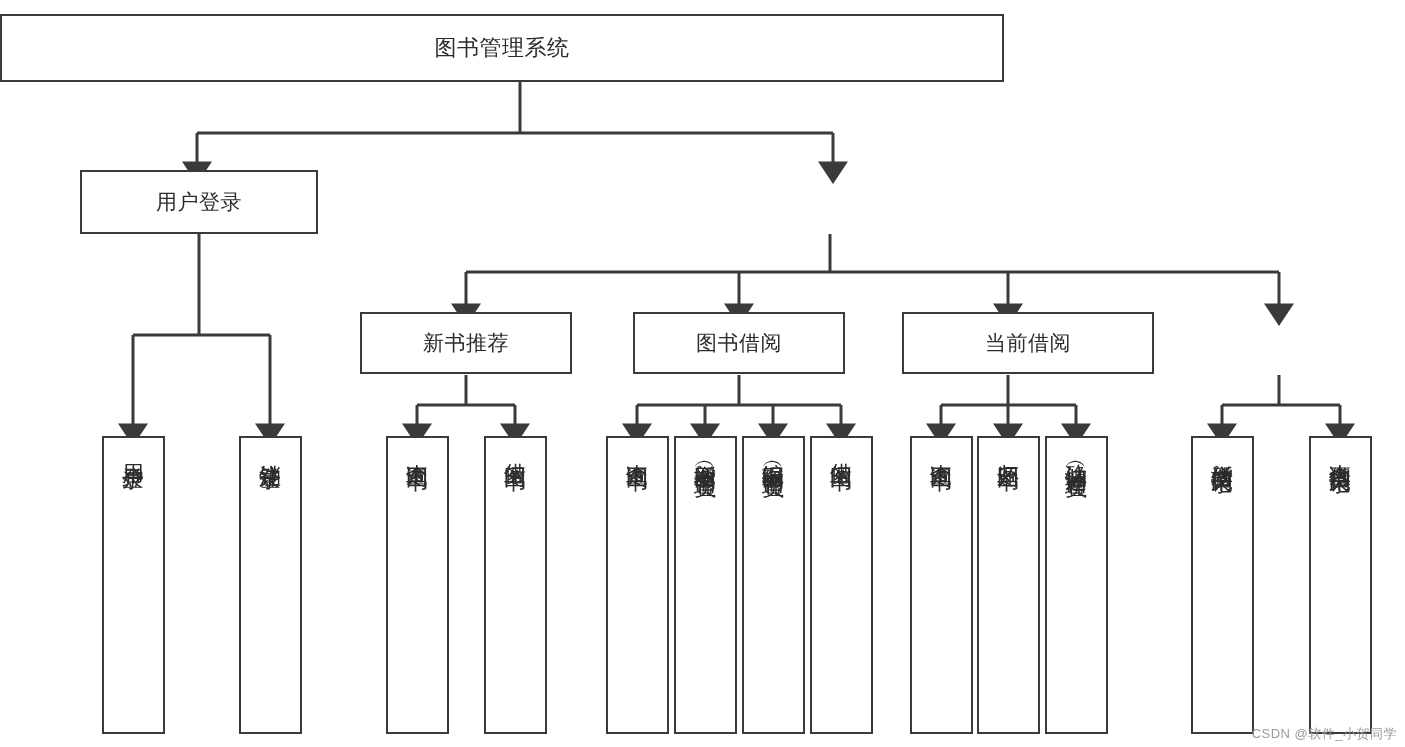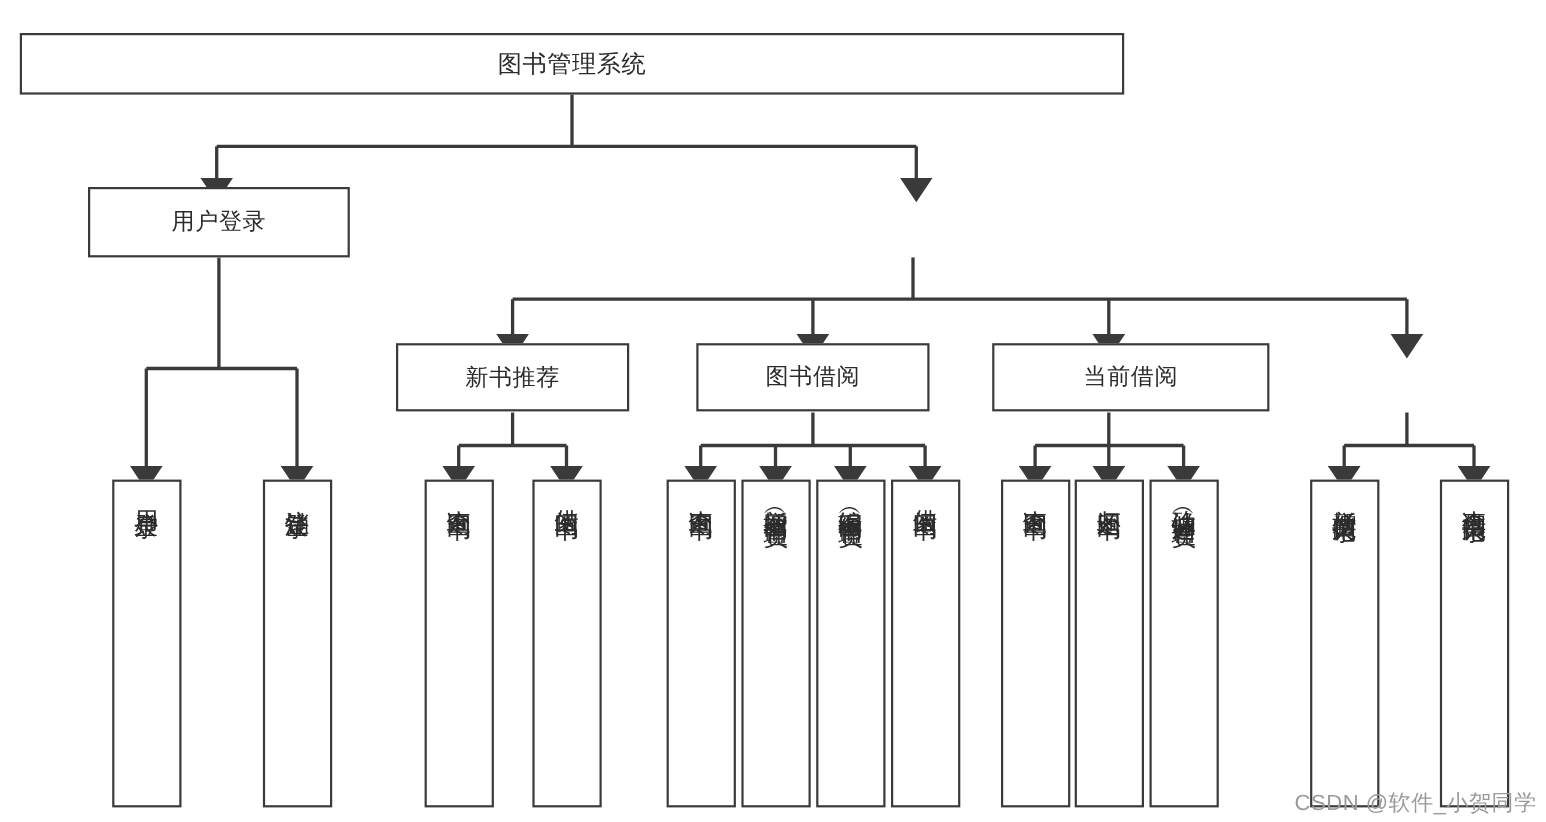--- a/index.html
+++ b/index.html
@@ -60,21 +60,21 @@
     text-orientation: upright;
     font-size: 22px;
     line-height: 1.05;
     letter-spacing: 2px;
     white-space: nowrap;
   }
   #watermark {
     position: absolute;
     right: 8px;
     bottom: 4px;
-    font-size: 20px;
+    font-size: 13px;
     color: #9a9a9a;
     white-space: nowrap;
     letter-spacing: 0.5px;
   }
 </style>
 </head>
 <body>
 
 <div id="diagram-root">
 
@@ -121,30 +121,30 @@
       <path d="M1008,405 L1008,430" marker-end="url(#arrowhead)"></path>
       <path d="M1076,405 L1076,430" marker-end="url(#arrowhead)"></path>
 
       <path d="M1279,375 L1279,405"></path>
       <path d="M1222,405 L1340,405"></path>
       <path d="M1222,405 L1222,430" marker-end="url(#arrowhead)"></path>
       <path d="M1340,405 L1340,430" marker-end="url(#arrowhead)"></path>
     </g>
   </svg>
 
-  <div class="node-box node-h node-root" style="left:18px; top:14px; width:1004px; height:56px;margin-top:16px;">
+  <div class="node-box node-h node-root" style="left:0; top:14px; width:1004px; height:68px;">
     <span class="node-label">图书管理系统</span>
   </div>
 
   <div class="node-box node-h" style="left:80px; top:170px; width:238px; height:64px;">
     <span class="node-label">用户登录</span>
   </div>
 
 
-  <div class="node-box node-h" style="left:360px; top:312px; width:212px; height:62px;font-family:Liberation Serif, serif;">
+  <div class="node-box node-h" style="left:360px; top:312px; width:212px; height:62px;">
     <span class="node-label">新书推荐</span>
   </div>
 
   <div class="node-box node-h" style="left:633px; top:312px; width:212px; height:62px;">
     <span class="node-label">图书借阅</span>
   </div>
 
   <div class="node-box node-h" style="left:902px; top:312px; width:252px; height:62px;">
     <span class="node-label">当前借阅</span>
   </div>

